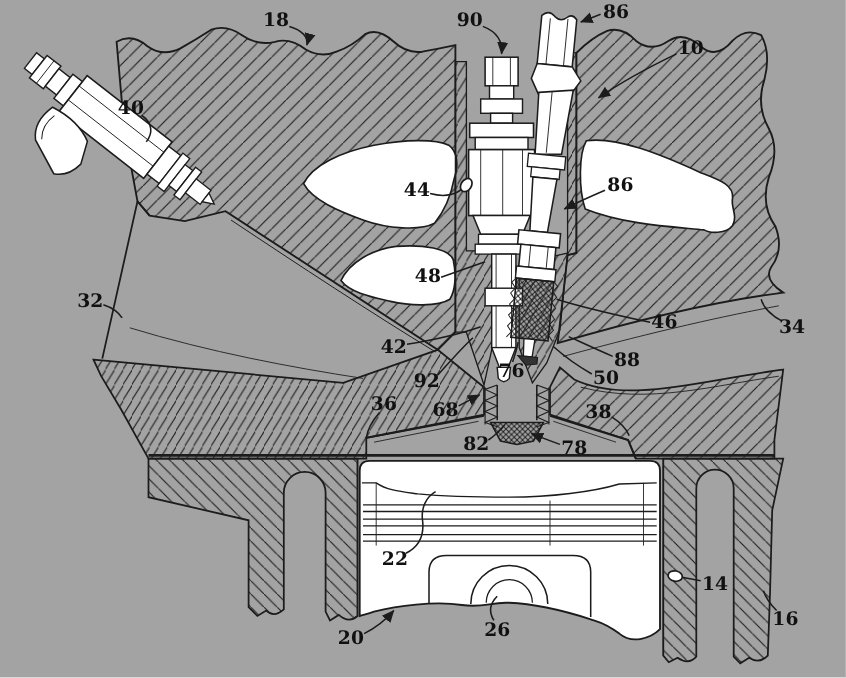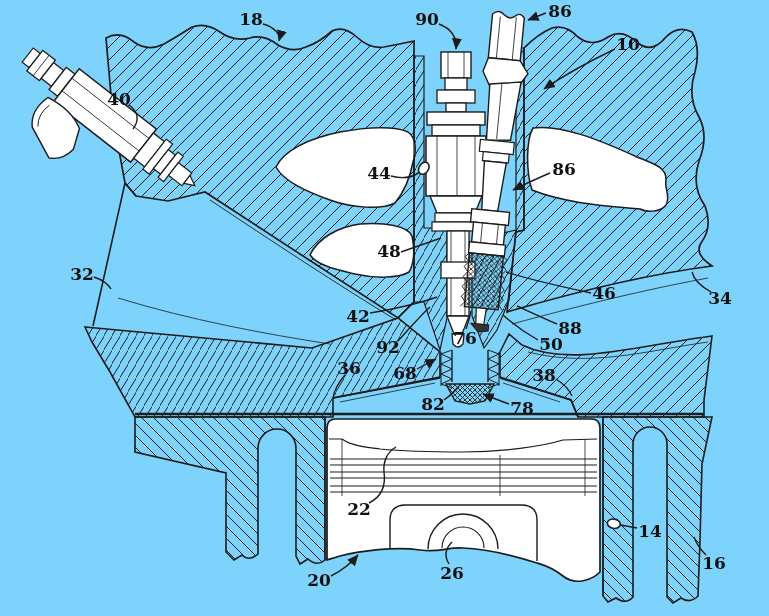--- a/index.html
+++ b/index.html
@@ -1,16 +1,16 @@
 <!DOCTYPE html>
 <html><head>
 <meta charset="utf-8">
 <style>
   html,body{margin:0;padding:0;background:#ffffff;}
-  #stage{position:relative;width:769px;height:616px;background:#7dd3fc;overflow:hidden;
+  #stage{position:relative;width:769px;height:616px;background:#a3a3a3;overflow:hidden;
          font-family:"DejaVu Serif", serif;}
   svg{display:block;}
   .lbl{font-family:"DejaVu Serif", serif;font-weight:bold;}
 </style>
 </head>
 <body>
 
 <div id="stage">
 <svg id="fig" width="769" height="616" viewBox="0 0 769 616">
   <defs>

